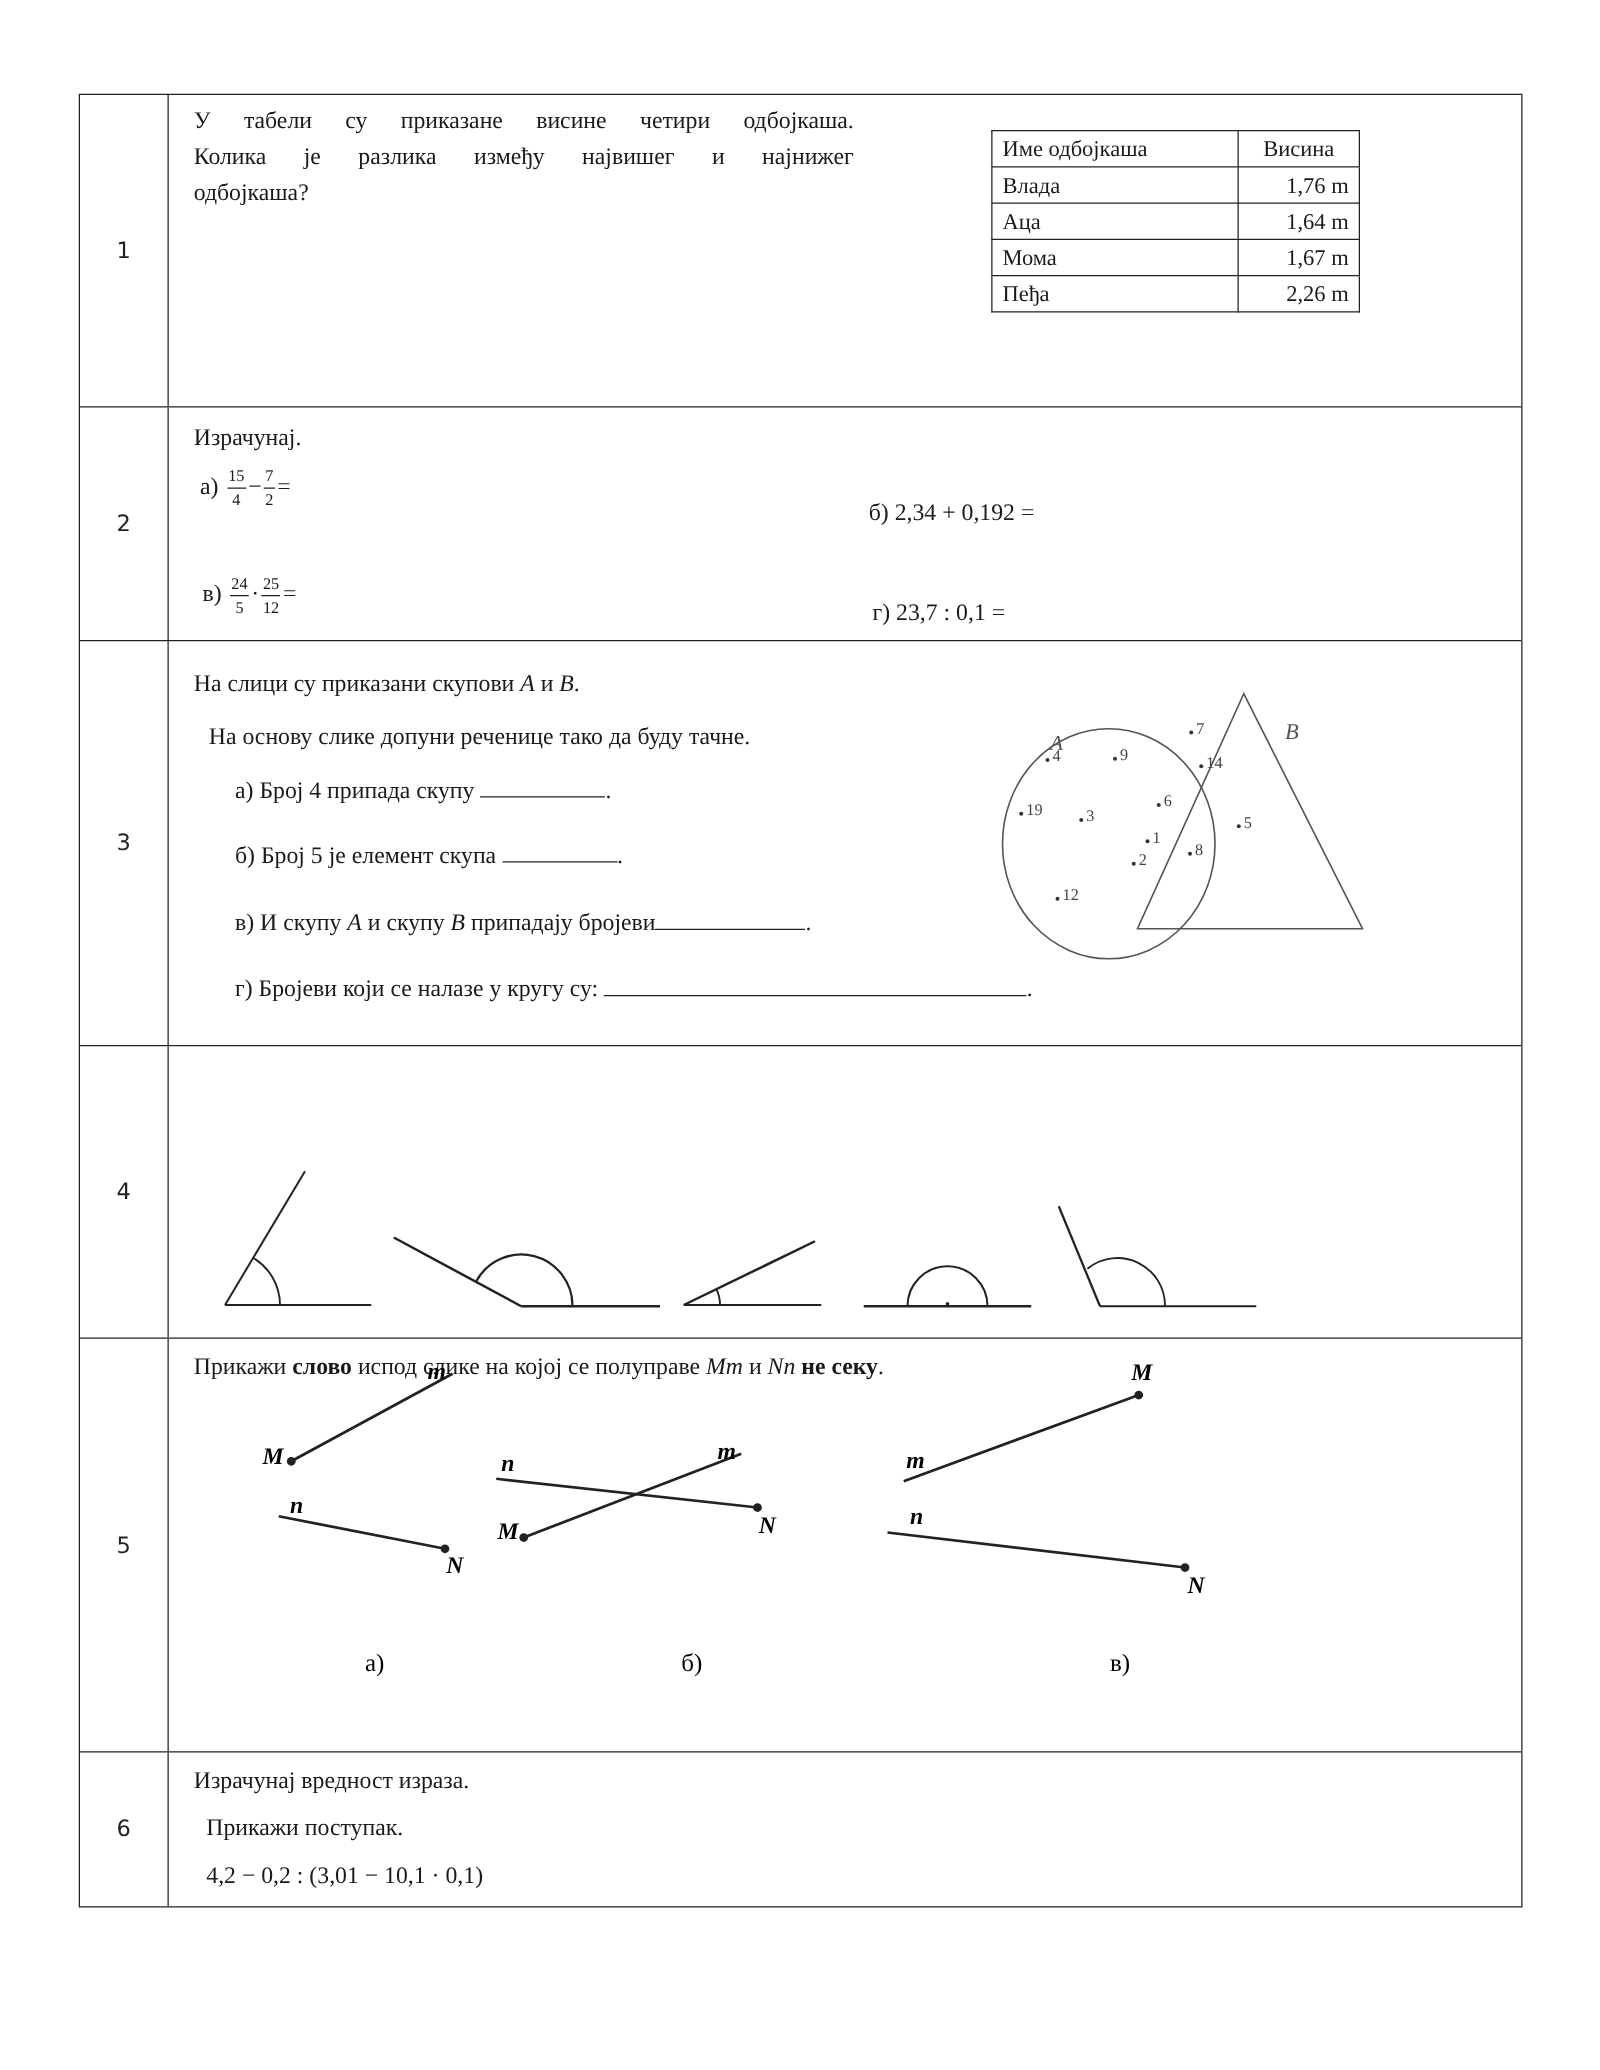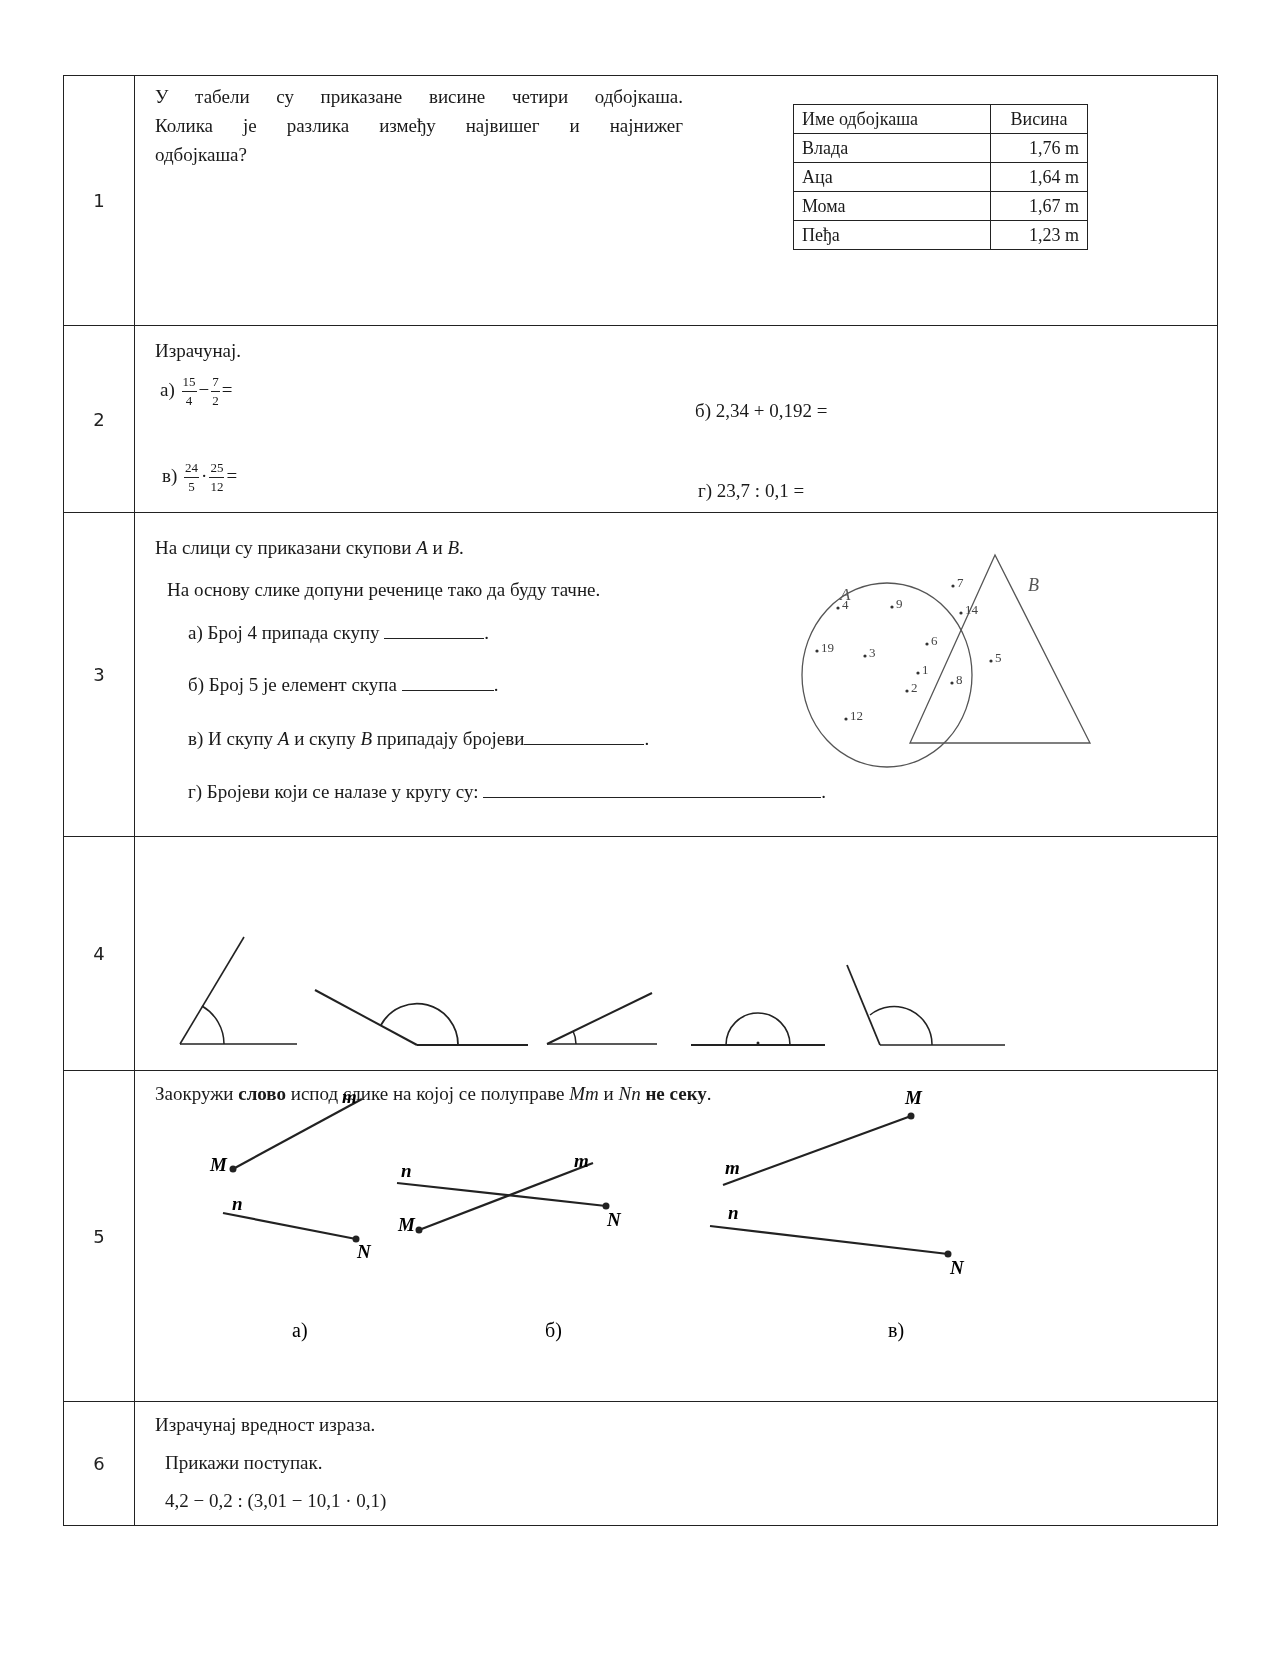--- a/index.html
+++ b/index.html
@@ -48,21 +48,21 @@
         <tr>
           <td class="name">Аца</td>
           <td class="val">1,64 m</td>
         </tr>
         <tr>
           <td class="name">Мома</td>
           <td class="val">1,67 m</td>
         </tr>
         <tr>
           <td class="name">Пеђа</td>
-          <td class="val">1,23 m</td>
+          <td class="val">2,26 m</td>
         </tr>
       </tbody>
         </table>
     </div>
   </div>
 
   <div class="row" style="height:186px">
     <div class="num">2</div>
     <div class="cell">
       <div class="txt" style="left:20px;top:10px">Израчунај.</div>
@@ -184,21 +184,21 @@
           <path d="M 797 208 A 38 38 0 0 0 735 178" fill="none" stroke="#222" stroke-width="1.5"></path>
         </g>
       </svg>
     </div>
   </div>
 
   <div class="row" style="height:330px">
     <div class="num">5</div>
     <div class="cell">
       <div class="txt" style="left:20px;top:8px">
-        <span>Заокружи </span><b>слово</b><span> испод слике на којој се полуправе </span><i>Mm</i><span> и </span><i>Nn</i><b> не секу</b><span>.</span>
+        <span>Прикажи </span><b>слово</b><span> испод слике на којој се полуправе </span><i>Mm</i><span> и </span><i>Nn</i><b> не секу</b><span>.</span>
       </div>
       <svg style="left:0;top:0" width="1080" height="330">
 
         <g>
           <line x1="98" y1="98" x2="227" y2="28" stroke="#222" stroke-width="2.2"></line>
           <circle cx="98" cy="98" r="3.5" fill="#222"></circle>
           <line x1="88" y1="142" x2="221" y2="168" stroke="#222" stroke-width="2.2"></line>
           <circle cx="221" cy="168" r="3.5" fill="#222"></circle>
           <text x="75" y="100" font-size="19" font-style="italic" font-weight="bold">M</text>
           <text x="207" y="32" font-size="19" font-style="italic" font-weight="bold">m</text>

